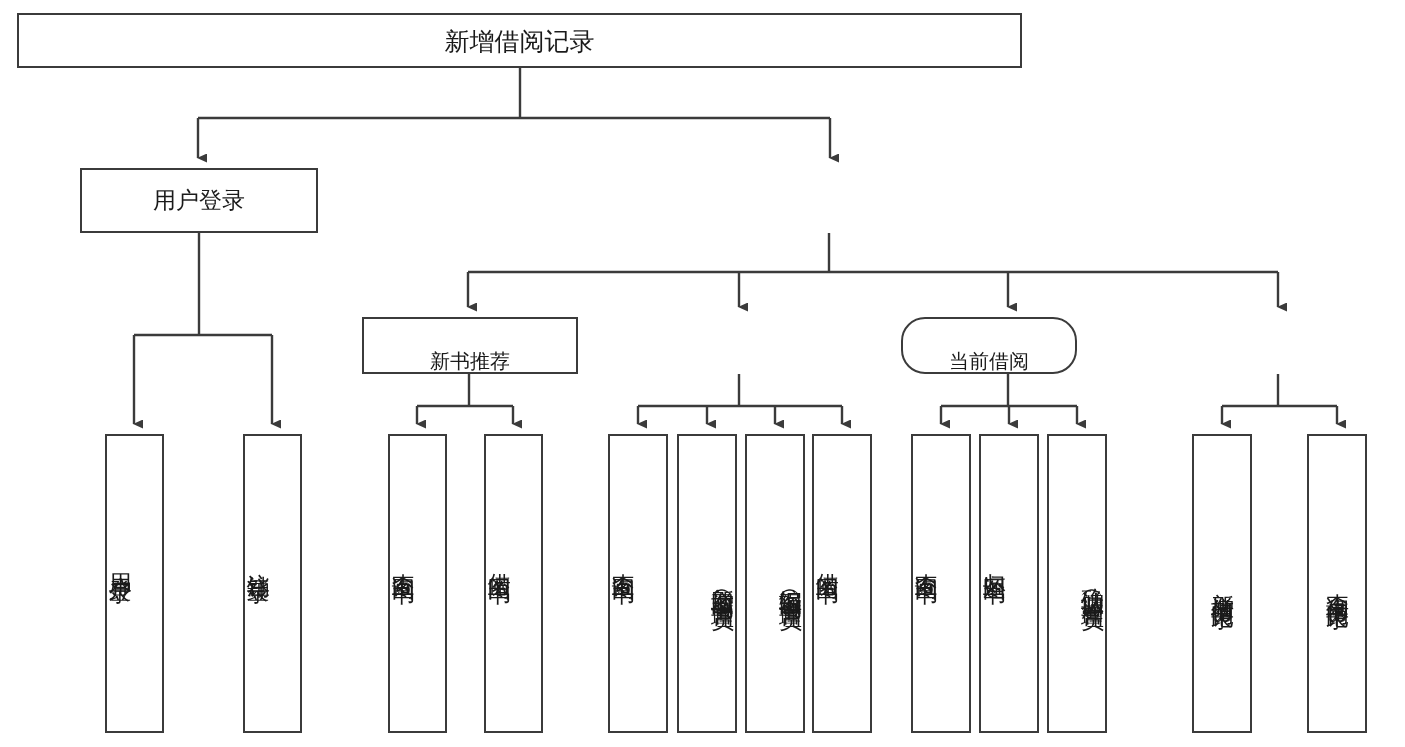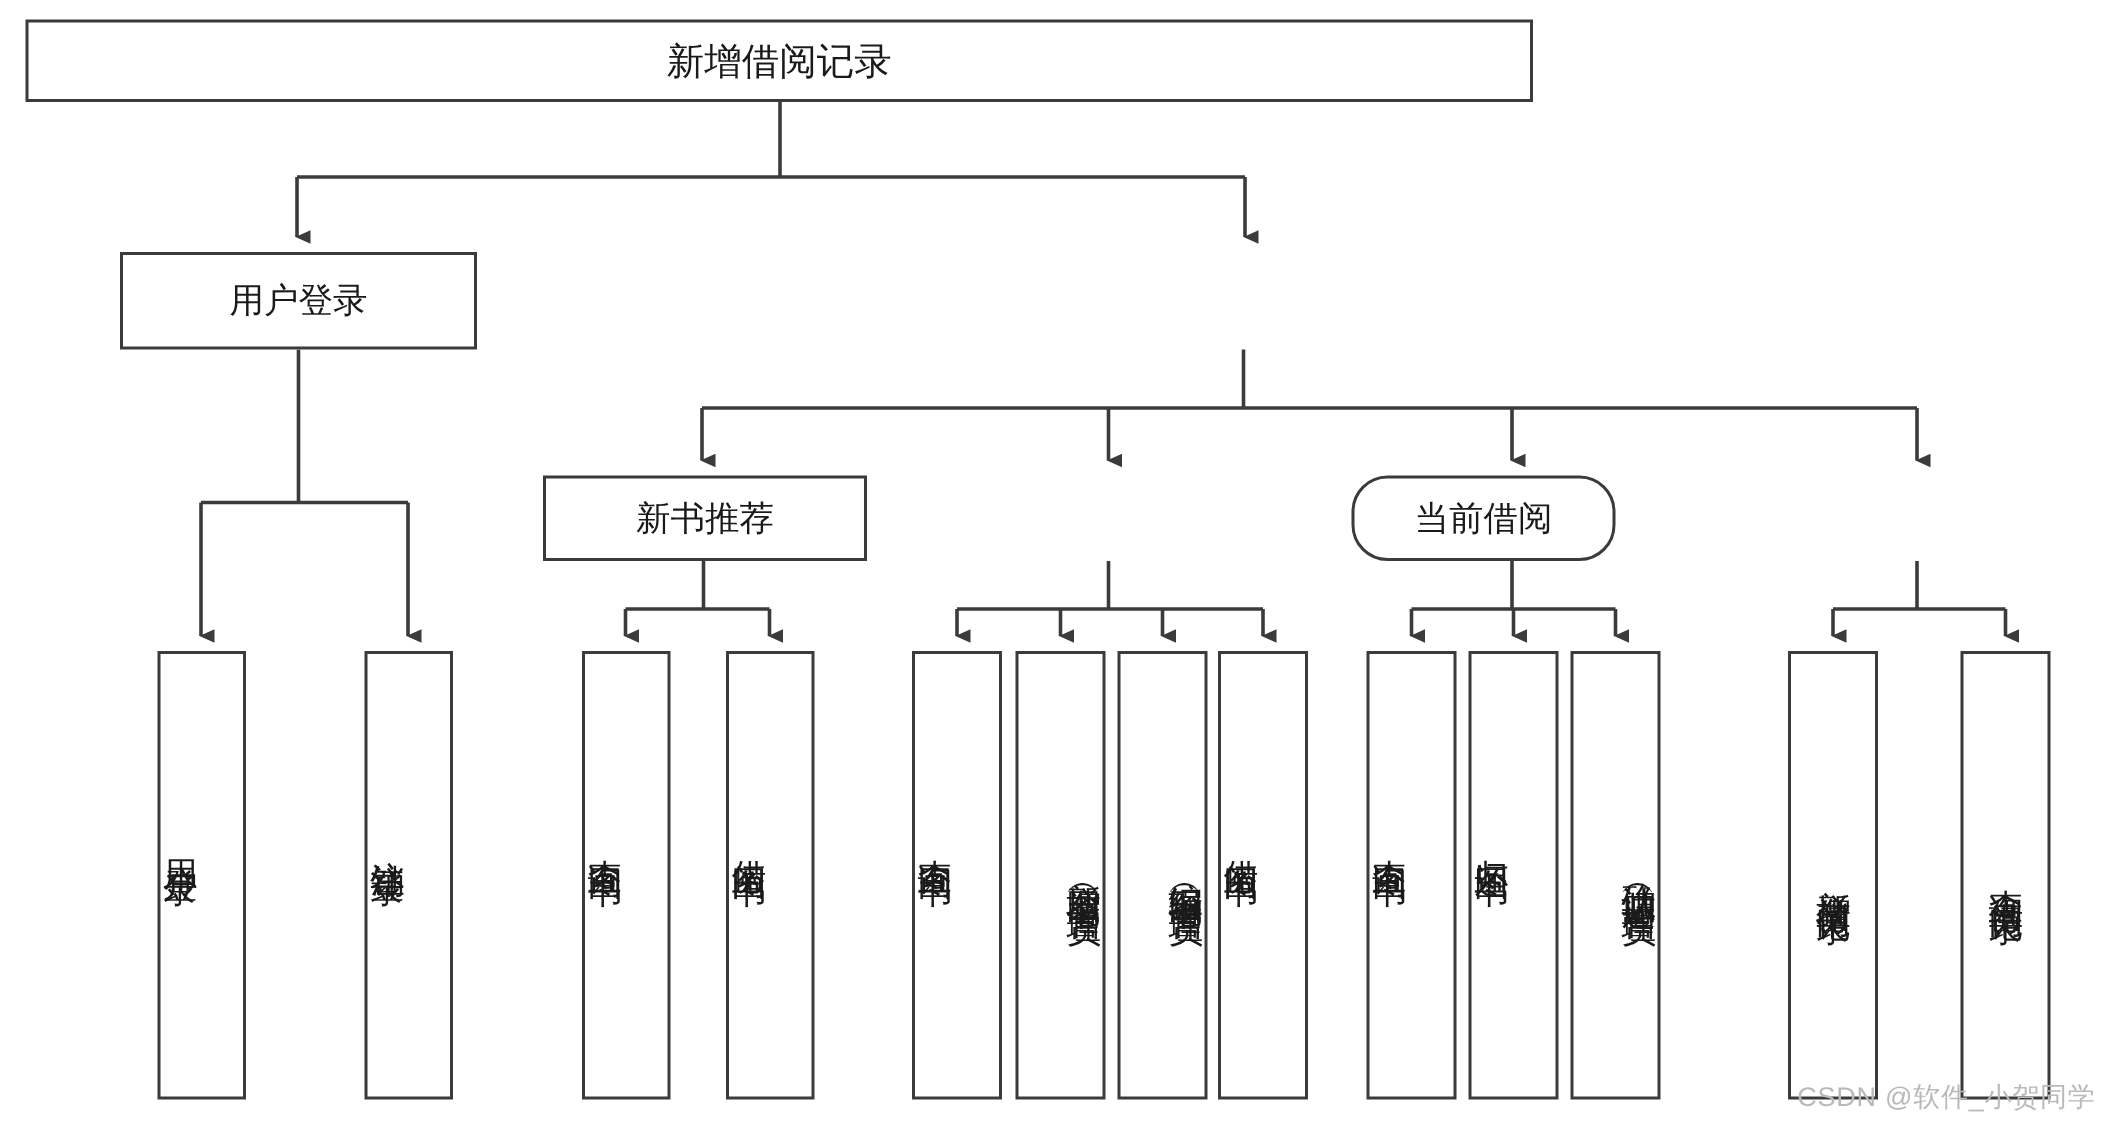--- a/index.html
+++ b/index.html
@@ -35,21 +35,22 @@
     text-align: center;
     line-height: 1.12;
   }
   .node.root {
     font-size: 25px;
   }
   .node.lvl2 {
     font-size: 23px;
   }
   .node.lvl3 {
-    font-size: 23px;
+    font-size: 20px;
+    align-items: flex-end;
   }
   .node.leaf {
     font-size: 23px;
     writing-mode: vertical-rl;
     text-orientation: upright;
     letter-spacing: 3px;
     padding: 6px 0;
   }
   .node.leaf.anchor-bottom {
     align-items: flex-end;
@@ -179,15 +180,14 @@
     <span>确认归还（管理员）</span>
   </div>
 
   <div class="node leaf anchor-mid" style="left:1192px; top:434px; width:60px; height:299px;">
     <span>新增借阅记录</span>
   </div>
   <div class="node leaf anchor-mid" style="left:1307px; top:434px; width:60px; height:299px;">
     <span>查询借阅记录</span>
   </div>
 
-  <div class="watermark">CSDN @软件_小贺同学</div>
 
 </div>
 
 </body></html>

